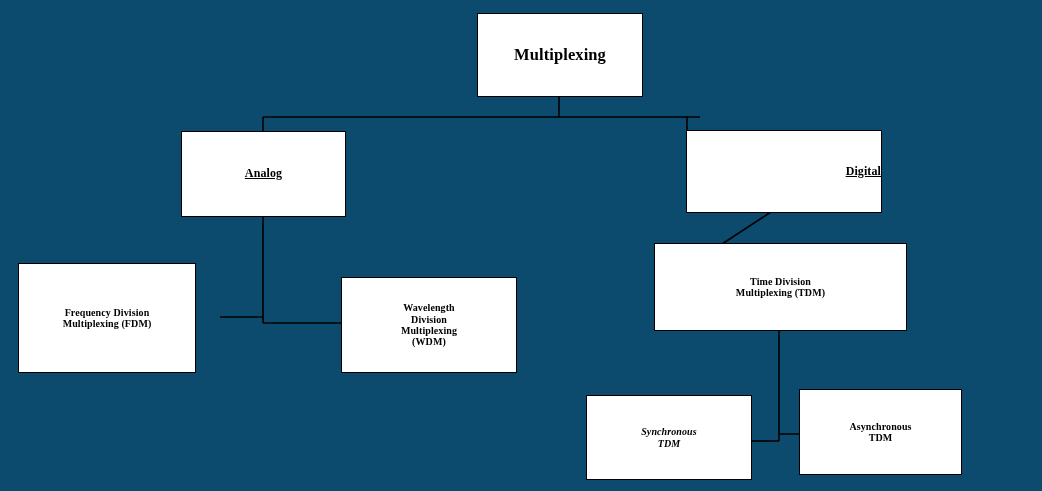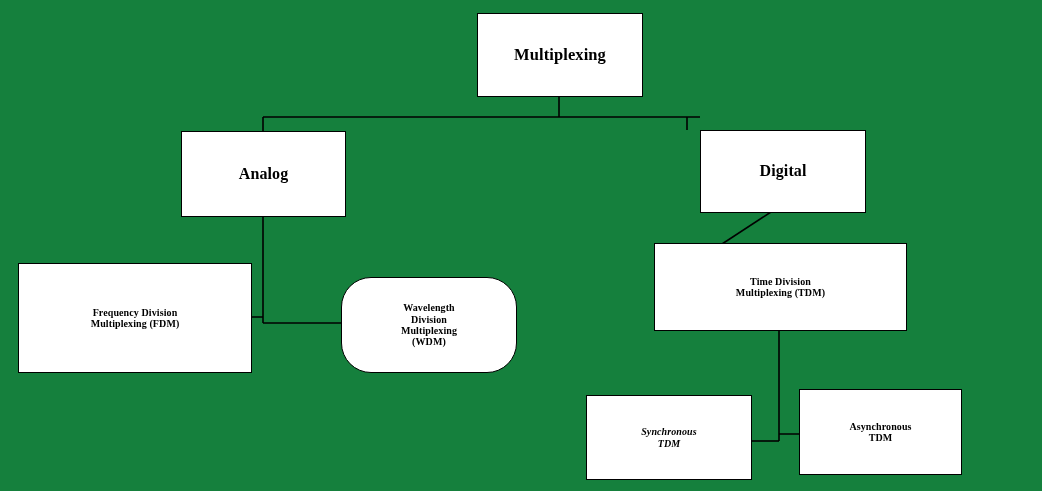--- a/index.html
+++ b/index.html
@@ -8,21 +8,21 @@
     padding: 0;
     background: #ffffff;
   }
   body {
     font-family: "Liberation Serif", "DejaVu Serif", serif;
   }
   #diagram-canvas {
     position: relative;
     width: 1042px;
     height: 491px;
-    background: #15803d;
+    background: #0c4a6e;
     overflow: hidden;
   }
   .conn-layer {
     position: absolute;
     left: 0;
     top: 0;
     width: 1042px;
     height: 491px;
     pointer-events: none;
   }
@@ -38,21 +38,21 @@
     z-index: 2;
   }
   .node-label {
     font-weight: bold;
     color: #000000;
     line-height: 1.14;
     white-space: pre-line;
     letter-spacing: 0.1px;
   }
   .size-lg  { font-size: 16.5px; }
-  .size-md  { font-size: 16px; }
+  .size-md  { font-size: 12px; text-decoration: underline; }
   .size-sm  { font-size: 10px; }
 </style>
 </head>
 <body>
 
 <div id="diagram-canvas">
 
   <svg class="conn-layer" viewBox="0 0 1042 491" width="1042" height="491" xmlns="http://www.w3.org/2000/svg">
 
     <path d="M 559 96 L 559 117" stroke="#000000" stroke-width="1.6" fill="none"></path>
@@ -79,30 +79,30 @@
   </svg>
 
   <div class="node" style="left:477px; top:13px; width:166px; height:84px;">
     <span class="node-label size-lg">Multiplexing</span>
   </div>
 
   <div class="node" style="left:181px; top:131px; width:165px; height:86px;">
     <span class="node-label size-md">Analog</span>
   </div>
 
-  <div class="node" style="left:700px; top:130px; width:166px; height:83px;">
+  <div class="node" style="left:686px; top:130px; width:196px; height:83px;justify-content:flex-end;">
     <span class="node-label size-md">Digital</span>
   </div>
 
-  <div class="node" style="left:18px; top:263px; width:234px; height:110px;">
+  <div class="node" style="left:18px; top:263px; width:178px; height:110px;">
     <span class="node-label size-sm">Frequency Division
 Multiplexing  (FDM)</span>
   </div>
 
-  <div class="node" style="left:341px; top:277px; width:176px; height:96px;border-radius:30px;">
+  <div class="node" style="left:341px; top:277px; width:176px; height:96px;">
     <span class="node-label size-sm">Wavelength
 Division
 Multiplexing
 (WDM)</span>
   </div>
 
   <div class="node" style="left:654px; top:243px; width:253px; height:88px;">
     <span class="node-label size-sm">Time Division
 Multiplexing  (TDM)</span>
   </div>

